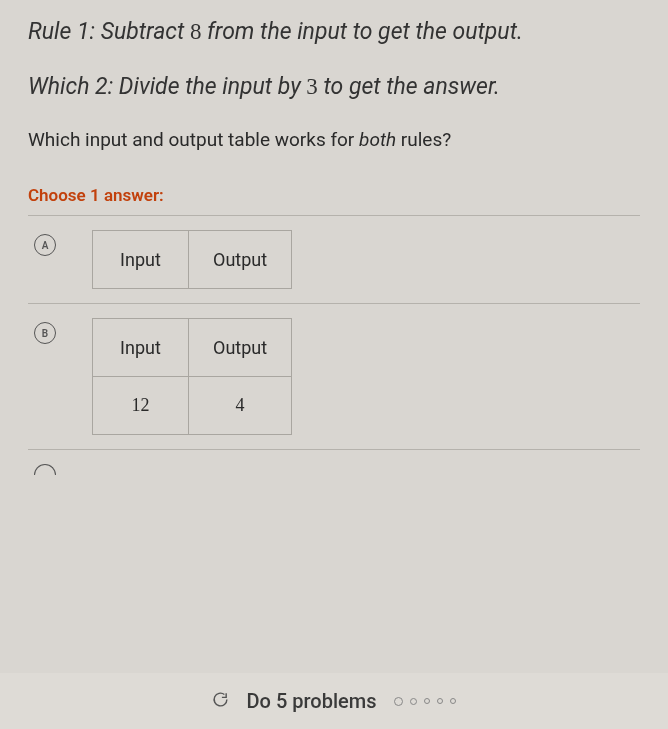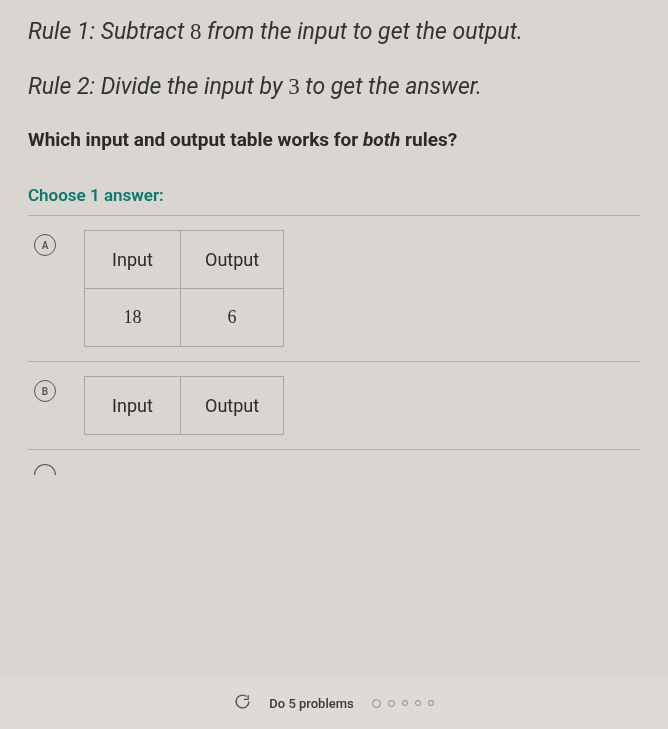--- a/index.html
+++ b/index.html
@@ -22,32 +22,32 @@
       font-style: italic;
       margin-bottom: 28px;
       color: #333;
     }
     .rule .num {
       font-family: Georgia, "Times New Roman", serif;
       font-style: normal;
     }
     .question {
       font-size: 19px;
-      font-weight: 700;
+      font-weight: 400;
       margin-bottom: 34px;
       color: #2a2a2a;
     }
     .question em {
       font-style: italic;
     }
     .choose {
       font-size: 17px;
       font-weight: 600;
       margin-bottom: 10px;
-      color: #0f766e;
+      color: #c2410c;
     }
     .answers {
       border-top: 1px solid #b5b2ac;
     }
     .answer {
       display: flex;
       align-items: flex-start;
       padding: 14px 10px 14px 6px;
       border-bottom: 1px solid #b5b2ac;
       cursor: pointer;
@@ -63,20 +63,21 @@
       font-size: 10px;
       font-weight: 600;
       color: #555;
       margin-right: 28px;
       margin-top: 4px;
       flex-shrink: 0;
       background: transparent;
     }
     .io-table {
       border-collapse: collapse;
+      margin-left: 8px;
     }
     .io-table th, .io-table td {
       border: 1px solid #a9a6a0;
       padding: 18px 24px;
       text-align: center;
       font-size: 18px;
       min-width: 96px;
     }
     .io-table th {
       font-weight: 400;
@@ -90,21 +91,21 @@
     .footer {
       position: absolute;
       bottom: 0;
       left: 0;
       right: 0;
       padding: 16px 0;
       display: flex;
       align-items: center;
       justify-content: center;
       gap: 18px;
-      font-size: 13px;
+      font-size: 20px;
       font-weight: 500;
       color: #3a3a3a;
       background: rgba(225,222,216,0.6);
     }
     .refresh-icon svg {
       width: 17px;
       height: 17px;
       stroke: #555;
       fill: none;
       stroke-width: 2;
@@ -139,59 +140,59 @@
     }
   </style>
 </head>
 <body>
 
 <div class="rule">
   <span>Rule 1: Subtract </span><span class="num">8</span><span> from the input to get the output.</span>
 </div>
 
 <div class="rule">
-  <span>Rule 2: Divide the input by </span><span class="num">3</span><span> to get the answer.</span>
+  <span>Which 2: Divide the input by </span><span class="num">3</span><span> to get the answer.</span>
 </div>
 
 <div class="question">
   <span>Which input and output table works for </span><em>both</em><span> rules?</span>
 </div>
 
 <div class="choose">Choose 1 answer:</div>
 
 <div class="answers">
 
   <div class="answer">
     <div class="radio-letter">
       <span>A</span>
     </div>
     <table class="io-table">
       <tbody>
           <tr>
         <th>Input</th>
         <th>Output</th>
       </tr>
-      <tr>
-        <td>18</td>
-        <td>6</td>
-      </tr>
     </tbody>
       </table>
   </div>
 
   <div class="answer">
     <div class="radio-letter">
       <span>B</span>
     </div>
     <table class="io-table">
       <tbody>
           <tr>
         <th>Input</th>
         <th>Output</th>
       </tr>
+      <tr>
+        <td>12</td>
+        <td>4</td>
+      </tr>
     </tbody>
       </table>
   </div>
 
   <div class="answer-c-wrap">
     <div class="partial-radio"></div>
   </div>
 
 </div>
 

